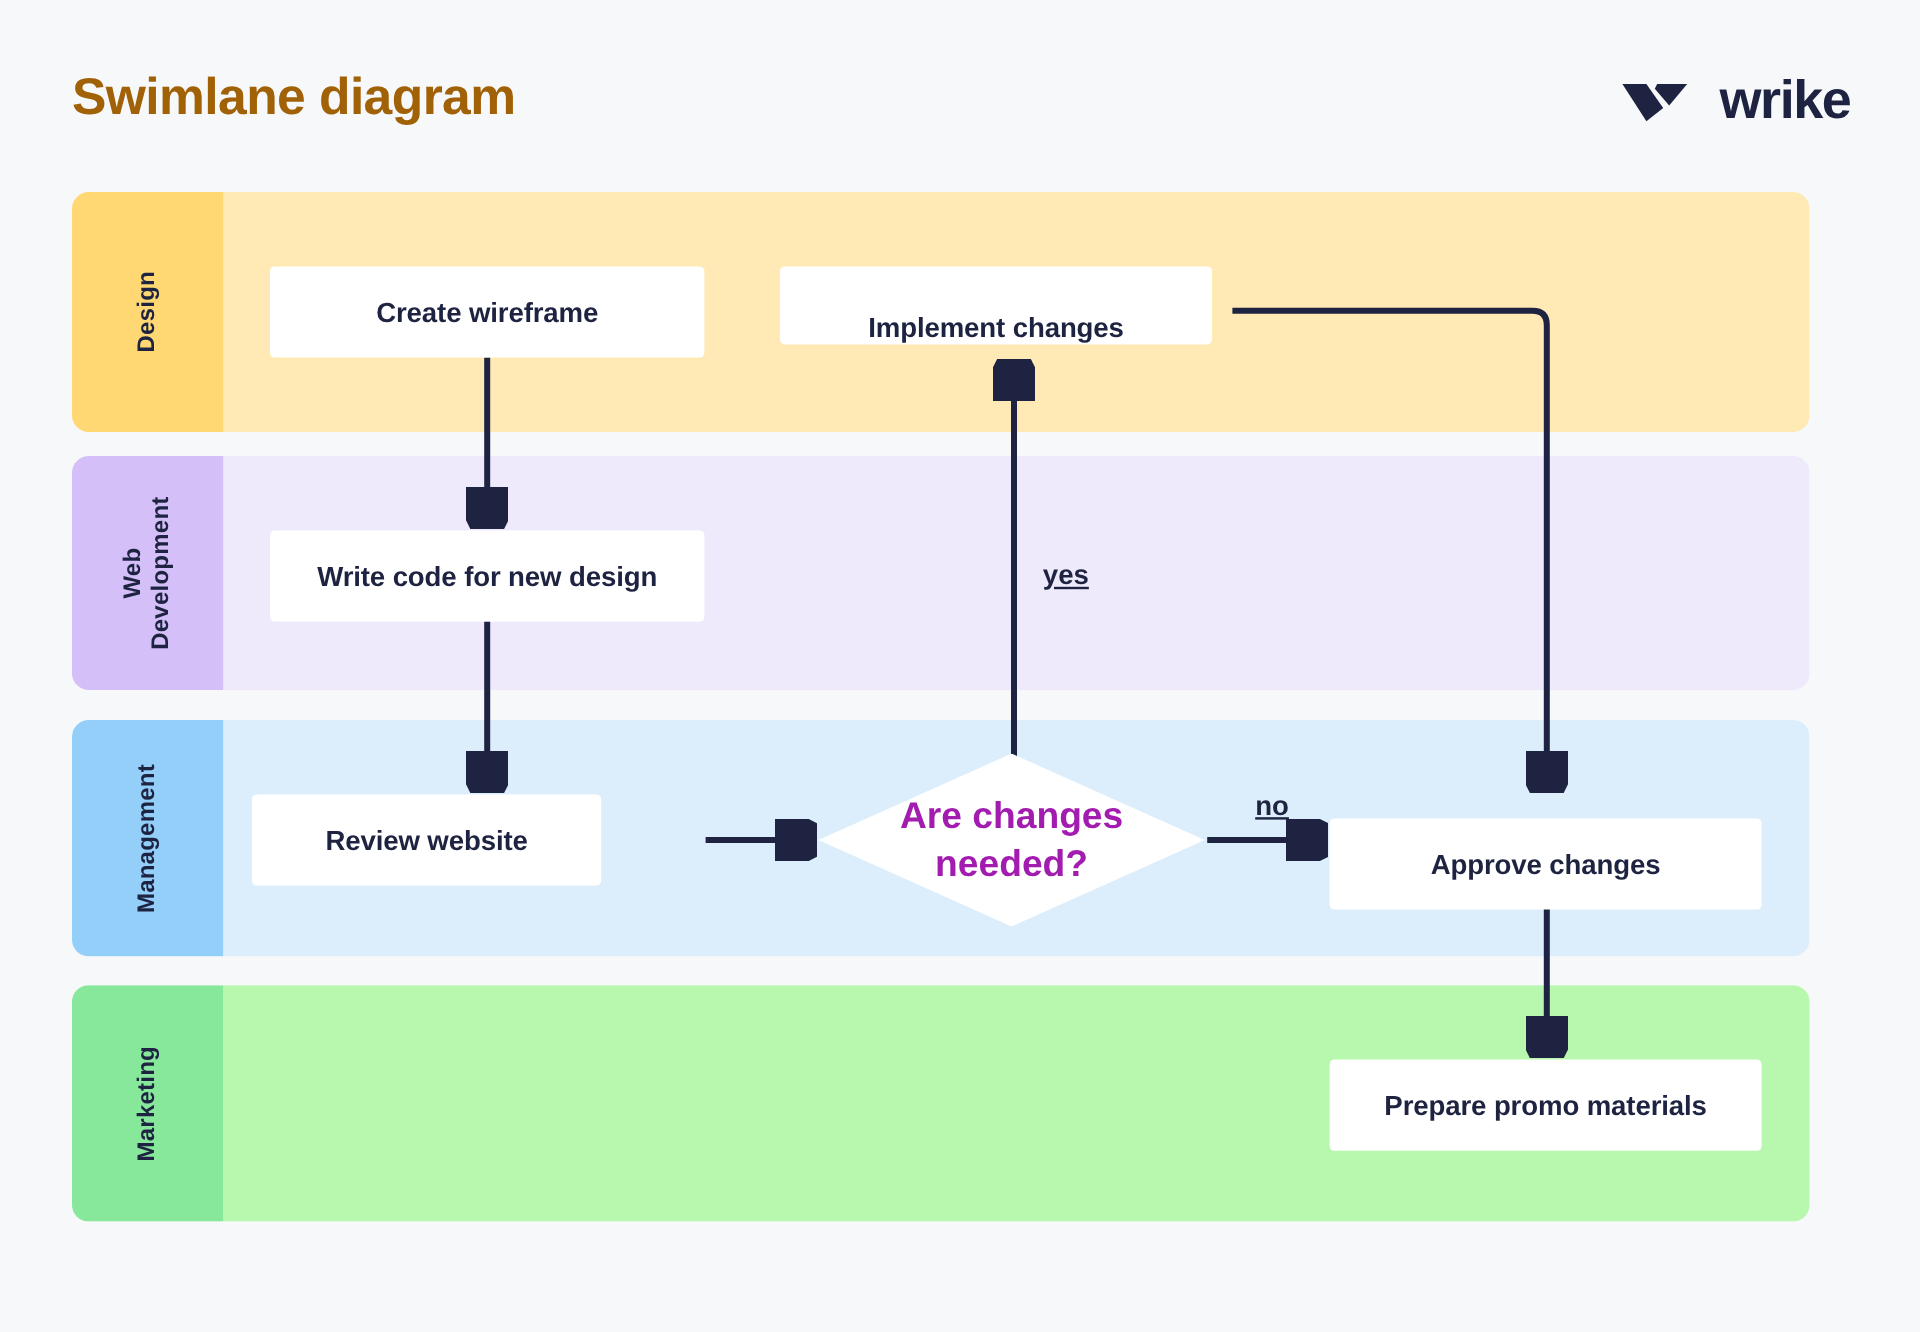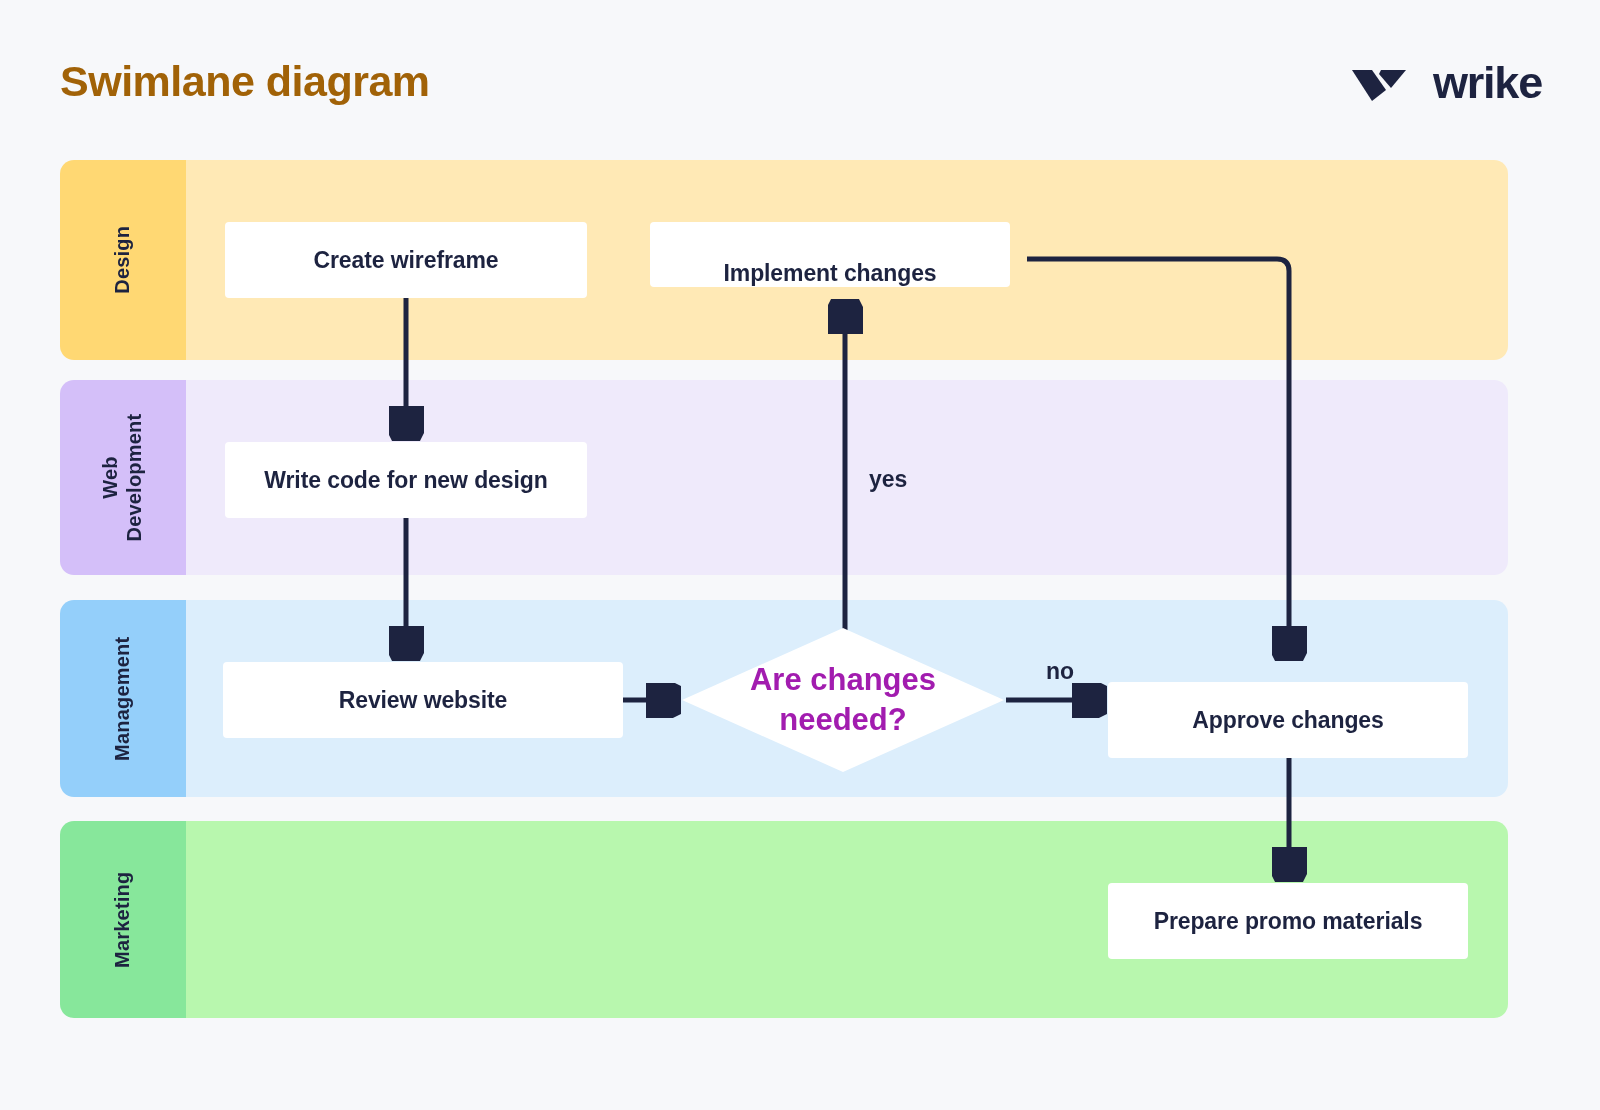--- a/index.html
+++ b/index.html
@@ -109,21 +109,21 @@
     font-weight: bold;
     color: #1D2340;
     letter-spacing: -0.1px;
     box-sizing: border-box;
     padding: 0 14px;
   }
 
   #node-create-wireframe   { left: 225px;  top: 222px; width: 362px; height: 76px; }
   #node-implement-changes  { left: 650px;  top: 222px; width: 360px; height: 65px; align-items: flex-end; }
   #node-write-code         { left: 225px;  top: 442px; width: 362px; height: 76px; }
-  #node-review-website     { left: 223px;  top: 662px; width: 400px; height: 76px; }
+  #node-review-website     { left: 210px;  top: 662px; width: 291px; height: 76px; }
   #node-approve-changes    { left: 1108px; top: 662px; width: 360px; height: 76px; margin-top: 20px; }
   #node-prepare-promo      { left: 1108px; top: 883px; width: 360px; height: 76px; }
 
   
   #node-are-changes-needed {
     position: absolute;
     left: 682px;
     top: 628px;
     width: 322px;
     height: 144px;
@@ -160,20 +160,21 @@
     stroke-width: 5;
     fill: none;
   }
 
   
   .edge-label {
     position: absolute;
     font-size: 23px;
     font-weight: bold;
     color: #1D2340;
+    text-decoration: underline;
   }
   #edge-label-yes { left: 869px; top: 466px; }
   #edge-label-no  { left: 1046px; top: 658px; }
 </style>
 </head>
 <body>
 
 <div id="page-header">
   <div id="page-title">Swimlane diagram</div>
 

